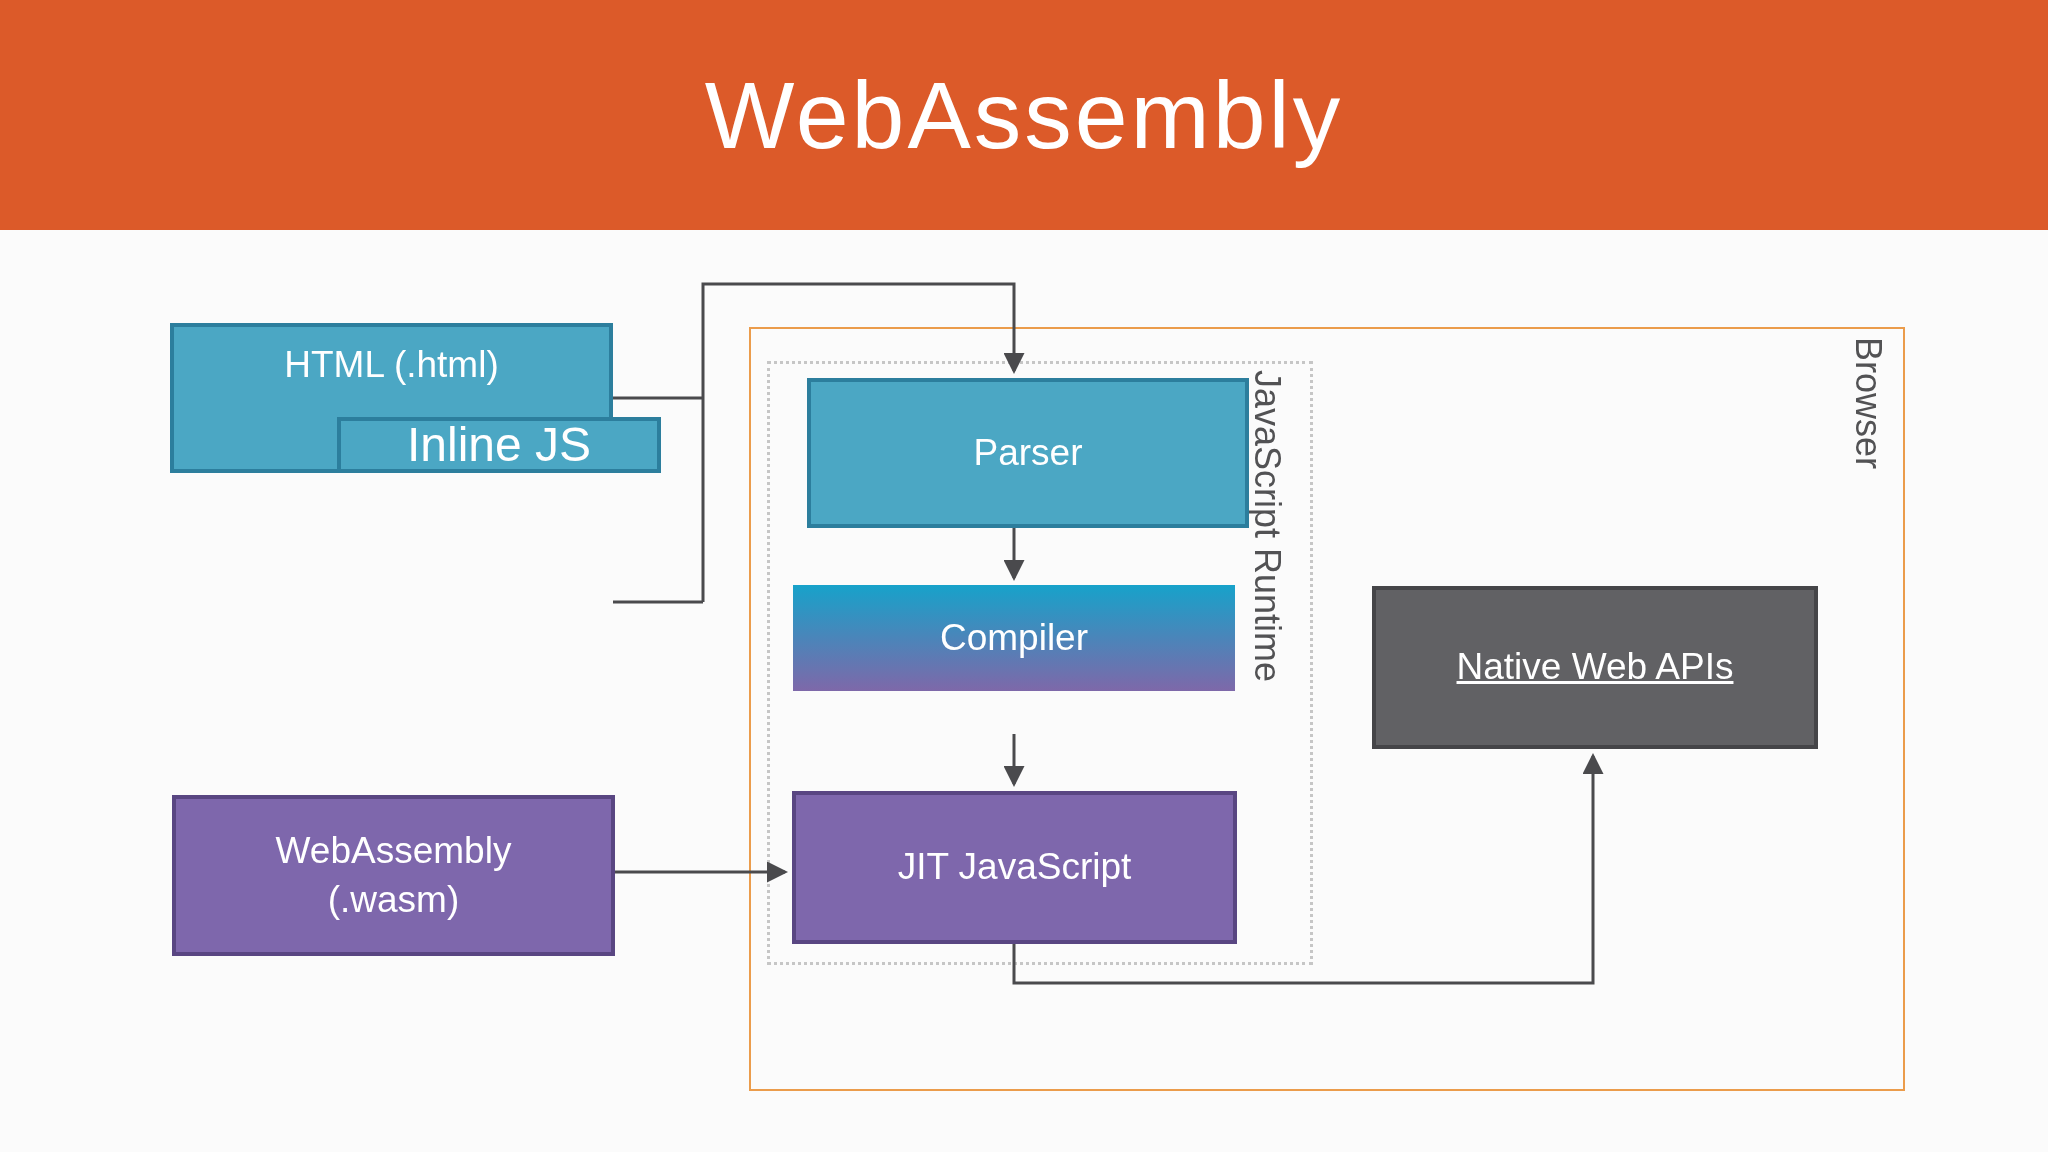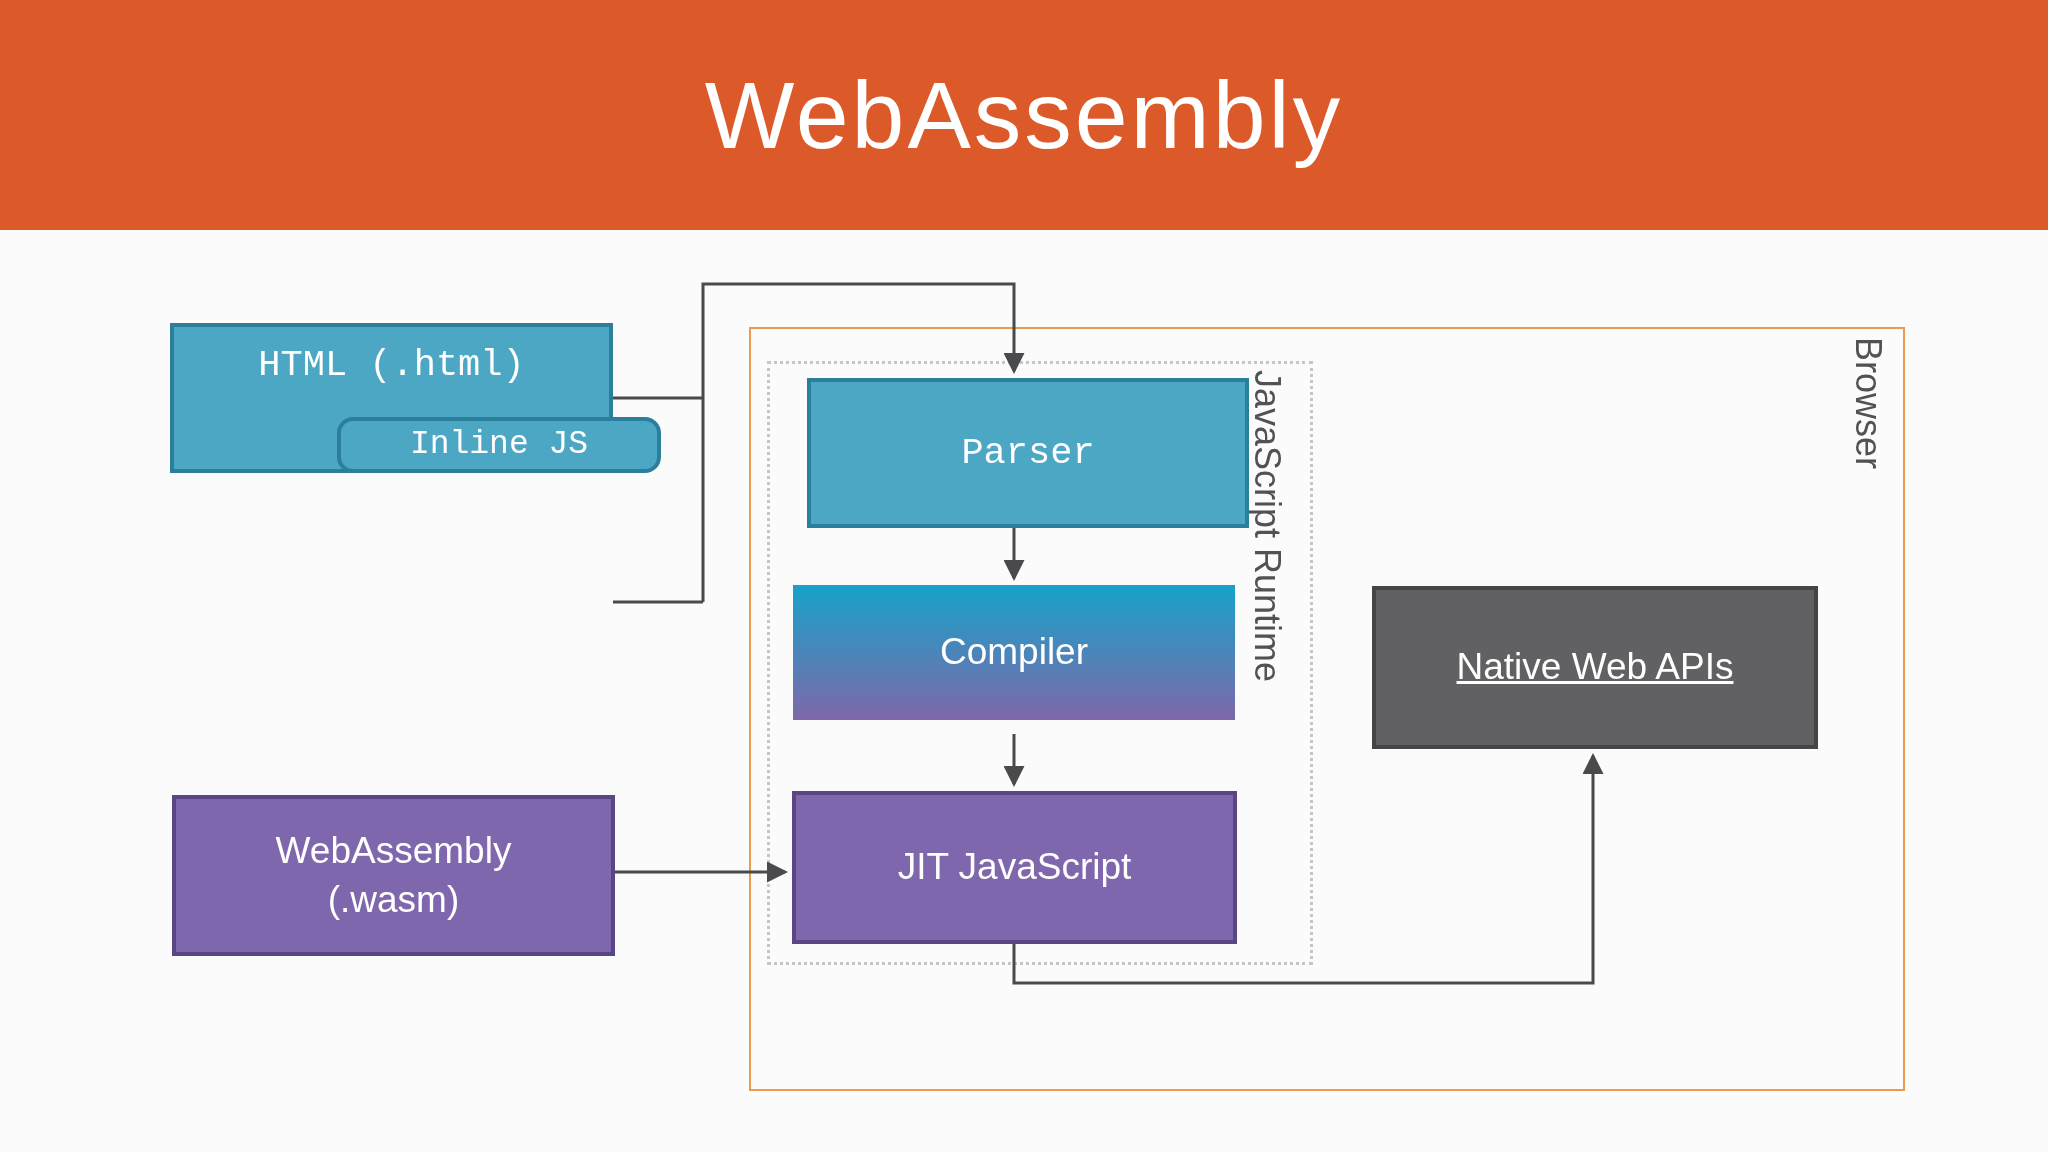--- a/index.html
+++ b/index.html
@@ -50,32 +50,32 @@
   .box {
     position: absolute;
     color: var(--label-text);
     font-size: 37px;
     display: flex;
     align-items: center;
     justify-content: center;
     text-align: center;
     line-height: 1.3;
   }
-  .teal   { background: var(--box-teal);   border: 4px solid var(--teal-border); font-family: Liberation Mono, monospace; }
+  .teal   { background: var(--box-teal);   border: 4px solid var(--teal-border); }
   .purple { background: var(--box-purple); border: 4px solid var(--purple-border); }
   .gray   { background: var(--box-gray);   border: 4px solid var(--gray-border); text-decoration: underline; }
   .grad   { background: linear-gradient(180deg, var(--gradient-top), var(--gradient-bottom)); border: none; }
 
   .html-box    { left: 170px; top: 323px; width: 443px; height: 150px;
                  align-items: flex-start; padding-top: 14px; }
-  .inline-box  { left: 337px; top: 417px; width: 324px; height: 56px; font-size: 33px; border-radius: 16px; }
+  .inline-box  { left: 337px; top: 417px; width: 324px; height: 56px; font-size: 48px; }
   .js-box      { left: 170px; top: 527px; width: 443px; height: 151px; }
   .wasm-box    { left: 172px; top: 795px; width: 443px; height: 161px; flex-direction: column; }
   .parser-box  { left: 807px; top: 378px; width: 442px; height: 150px; }
-  .compiler-box{ left: 793px; top: 585px; width: 442px; height: 135px; }
+  .compiler-box{ left: 793px; top: 585px; width: 442px; height: 106px; }
   .jit-box     { left: 792px; top: 791px; width: 445px; height: 153px; }
   .native-box  { left: 1372px; top: 586px; width: 446px; height: 163px; flex-direction: column; }
 
   .browser-outline {
     position: absolute;
     left: 749px; top: 327px; width: 1156px; height: 764px;
     border: 2px solid var(--browser-border);
   }
   .runtime-outline {
     position: absolute;

